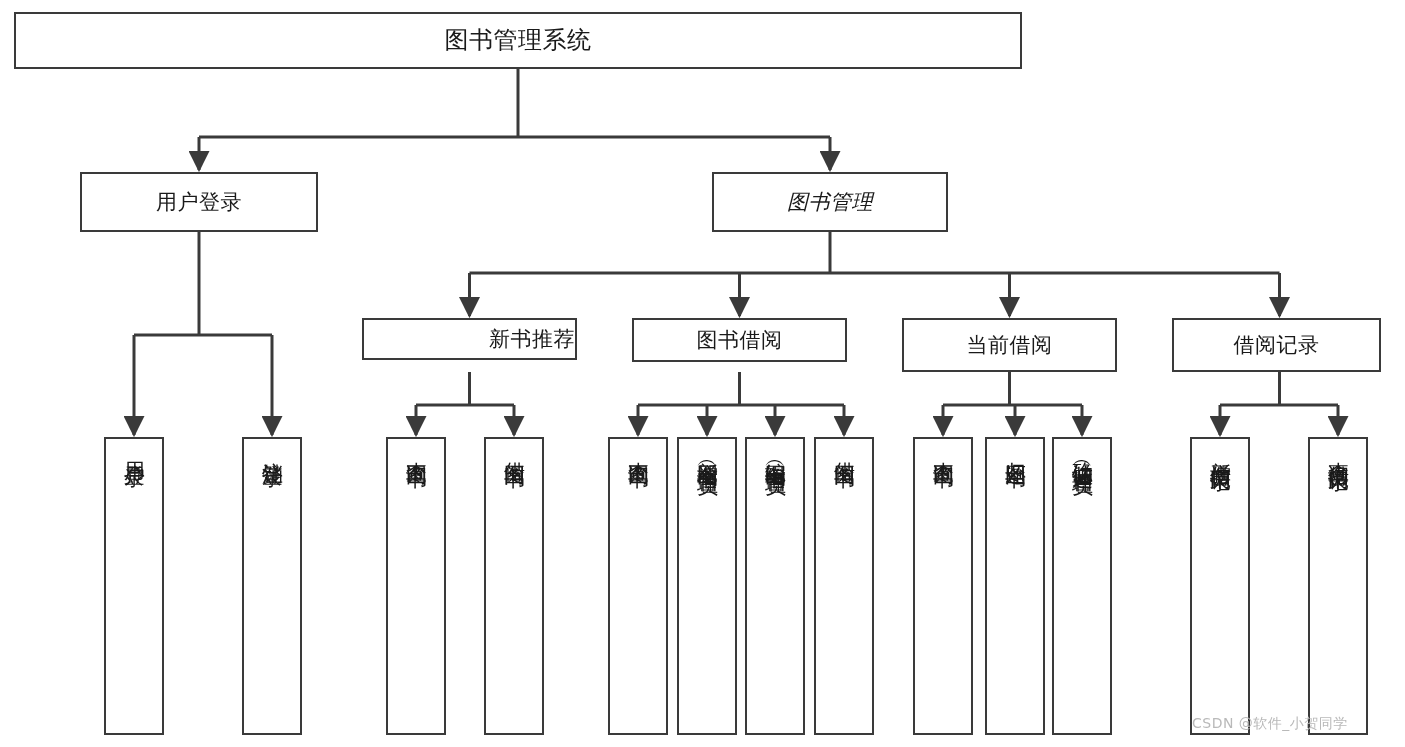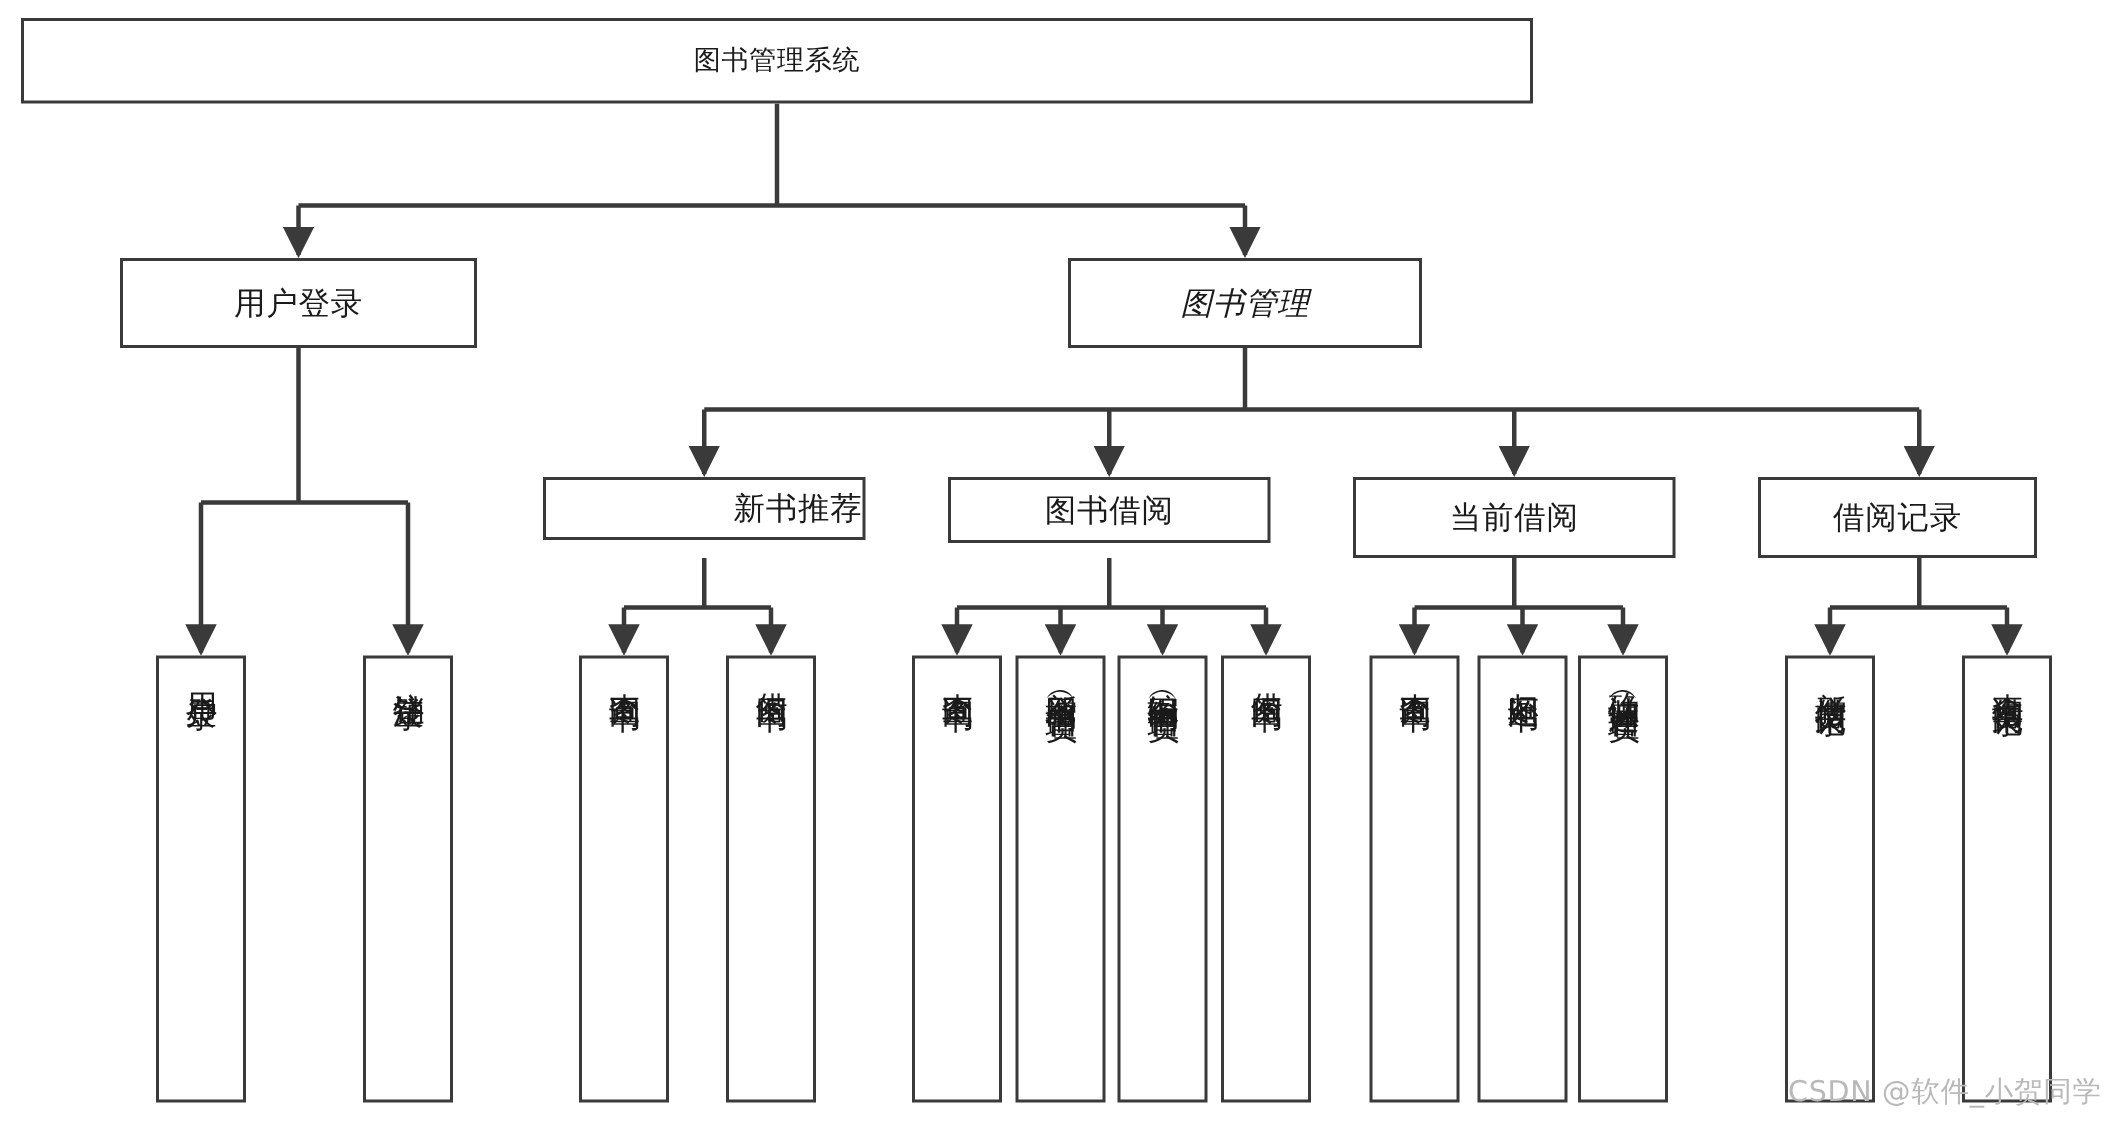--- a/index.html
+++ b/index.html
@@ -39,38 +39,38 @@
     color: #1a1a1a;
     line-height: 1.18;
     text-align: center;
     white-space: nowrap;
   }
   .node.horizontal .node-label {
     font-size: 21px;
     letter-spacing: 0.5px;
   }
   .node.root .node-label {
-    font-size: 18px;
+    font-size: 24px;
   }
   .node.vertical {
     align-items: flex-start;
     justify-content: center;
     padding-top: 6px;
   }
   .node.vertical .node-label {
     writing-mode: vertical-rl;
     text-orientation: upright;
     font-size: 21px;
     letter-spacing: 2px;
     line-height: 1;
   }
   .watermark {
     position: absolute;
     color: #b9b9b9;
-    font-size: 19px;
+    font-size: 14px;
     white-space: nowrap;
     letter-spacing: 0.5px;
   }
 </style>
 </head>
 <body>
 
 <div id="canvas">
 
   <svg class="connectors" viewBox="0 0 1405 747" xmlns="http://www.w3.org/2000/svg">
@@ -128,21 +128,21 @@
       </div>
       <div class="node horizontal level3" style="left: 362px; top: 318px; width: 215px; height: 42px; justify-content: flex-end;">
         <span class="node-label">新书推荐</span>
       </div>
       <div class="node horizontal level3" style="left: 632px; top: 318px; width: 215px; height: 44px;">
         <span class="node-label">图书借阅</span>
       </div>
       <div class="node horizontal level3" style="left: 902px; top: 318px; width: 215px; height: 54px;">
         <span class="node-label">当前借阅</span>
       </div>
-      <div class="node horizontal level3" style="left: 1172px; top: 318px; width: 186px; height: 54px;">
+      <div class="node horizontal level3" style="left: 1172px; top: 318px; width: 209px; height: 54px;">
         <span class="node-label">借阅记录</span>
       </div>
       <div class="node vertical leaf" style="left: 104px; top: 437px; width: 60px; height: 298px;">
         <span class="node-label">用户登录</span>
       </div>
       <div class="node vertical leaf" style="left: 242px; top: 437px; width: 60px; height: 298px;">
         <span class="node-label">注销登录</span>
       </div>
       <div class="node vertical leaf" style="left: 386px; top: 437px; width: 60px; height: 298px;">
         <span class="node-label">查询图书</span>

